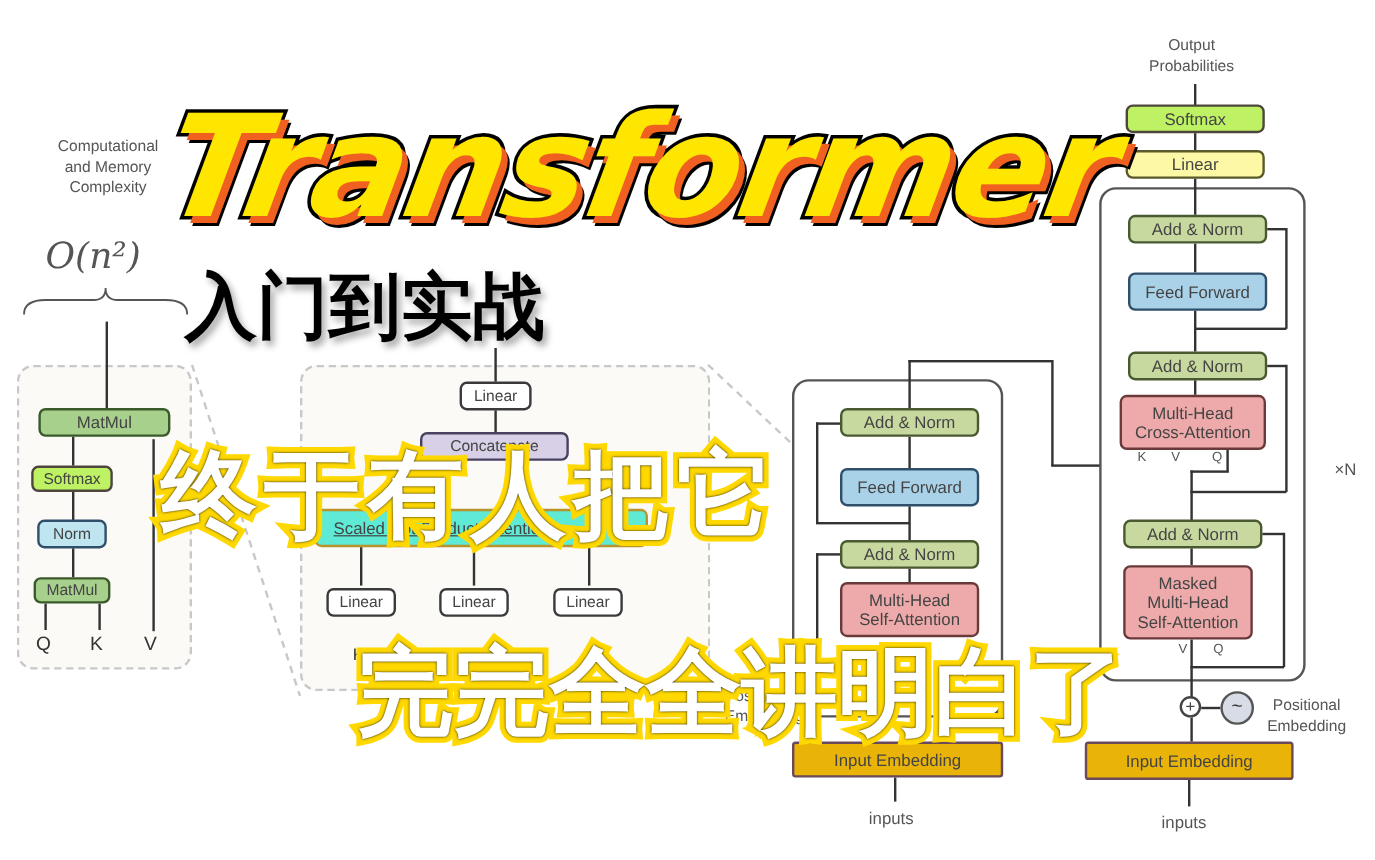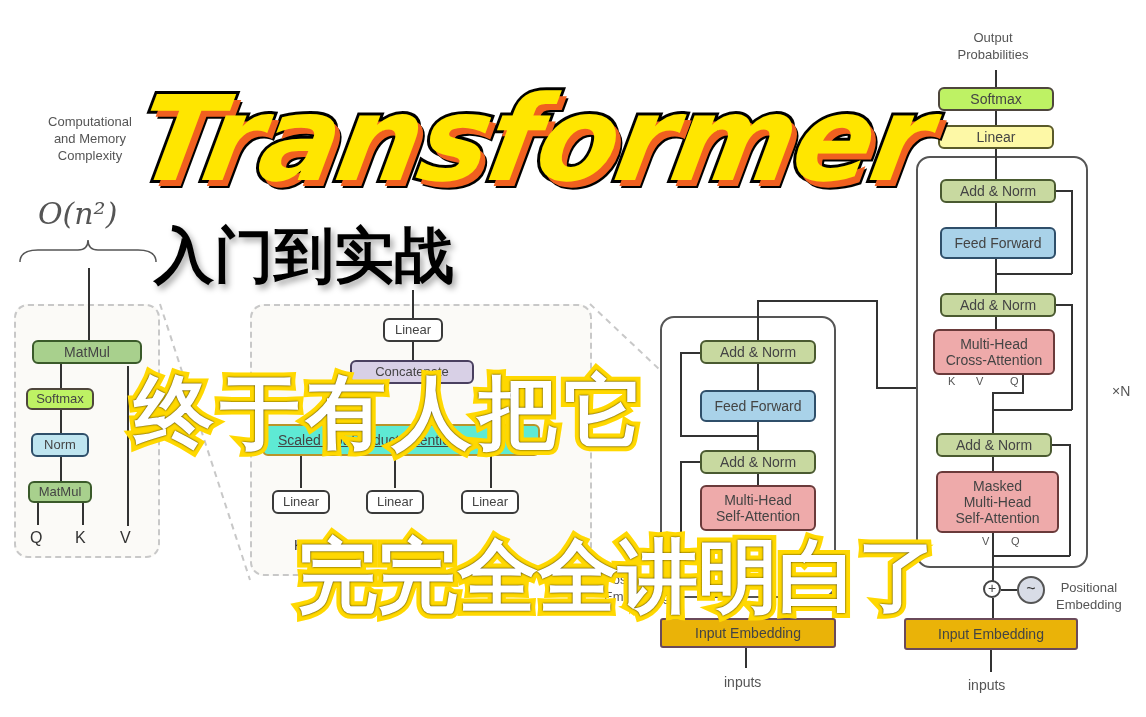--- a/index.html
+++ b/index.html
@@ -141,21 +141,21 @@
 <div class="label" style="left:1010px;top:374px;font-size:11px;">Q</div>
 <div class="line" style="left:1022px;top:375px;width:2px;height:18px;"></div>
 <div class="line" style="left:992px;top:392px;width:32px;height:2px;"></div>
 <div class="line" style="left:992px;top:392px;width:2px;height:42px;"></div>
 <div class="label" style="left:1112px;top:382px;font-size:14px;">×N</div>
 <div class="box green" style="left:936px;top:433px;width:116px;height:24px;">Add &amp; Norm</div>
 <div class="line" style="left:992px;top:457px;width:2px;height:14px;"></div>
 <div class="line" style="left:1052px;top:444px;width:18px;height:2px;"></div>
 <div class="line" style="left:1069px;top:444px;width:2px;height:112px;"></div>
 <div class="line" style="left:992px;top:555px;width:78px;height:2px;"></div>
-<div class="box pink" style="left:936px;top:471px;width:123px;height:62px;white-space:pre-line;">Masked
+<div class="box pink" style="left:936px;top:471px;width:108px;height:62px;white-space:pre-line;">Masked
 Multi-Head
 Self-Attention</div>
 <div class="label" style="left:982px;top:534px;font-size:11px;">V</div>
 <div class="label" style="left:1011px;top:534px;font-size:11px;">Q</div>
 <div class="line" style="left:992px;top:533px;width:2px;height:52px;"></div>
 <div class="abs" style="left:983px;top:580px;width:18px;height:18px;border:2px solid #444;border-radius:50%;background:#fff;font-size:14px;line-height:13px;text-align:center;color:#444;">+</div>
 <div class="line" style="left:1001px;top:589px;width:16px;height:2px;"></div>
 <div class="abs" style="left:1017px;top:576px;width:28px;height:28px;border:2px solid #555;border-radius:50%;background:#d8dce6;font-size:16px;line-height:22px;text-align:center;color:#333;">~</div>
 <div class="label" style="left:1056px;top:580px;font-size:13px;white-space:pre-line;">Positional
 Embedding</div>

